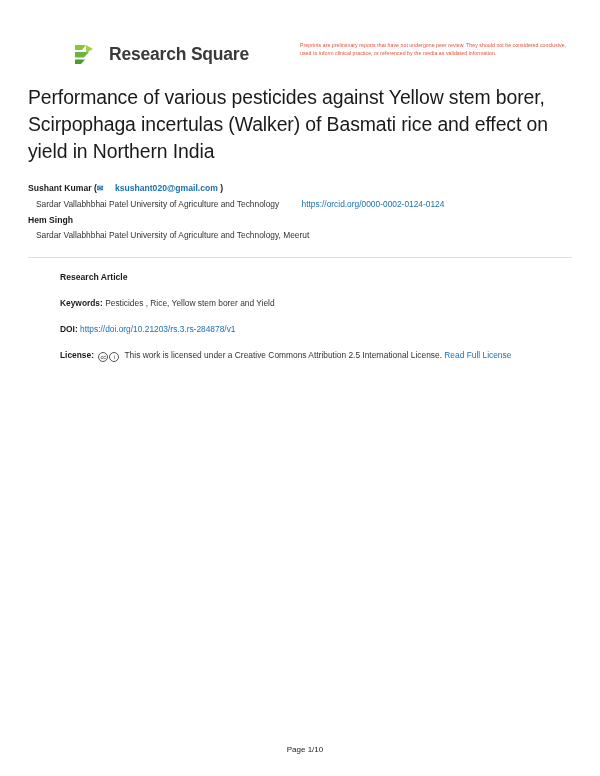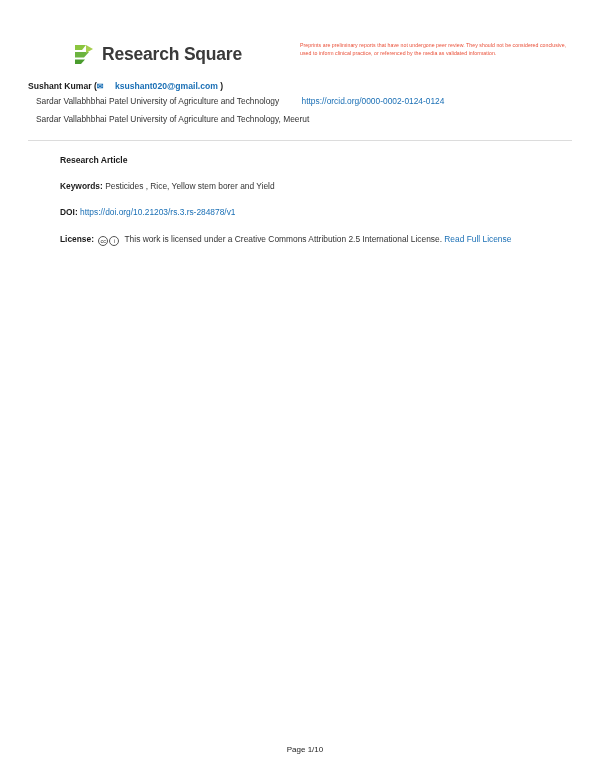--- a/index.html
+++ b/index.html
@@ -29,21 +29,21 @@
     height: 62px;
     padding-top: 32px;
     box-sizing: border-box;
   }
   .logo {
     position: absolute;
     left: 44px;
     top: 42px;
     display: flex;
     align-items: center;
-    gap: 4px;
+    gap: 11px;
   }
   .logo-mark {
     width: 26px;
     height: 24px;
     position: relative;
   }
   .logo-text {
     font-size: 17.5px;
     font-weight: bold;
     color: #3a3a3a;
@@ -192,33 +192,37 @@
           <path d="M3 17.5 L13 17.5 L9 22 L3 22 Z" fill="#4a9c2d"></path>
           <path d="M14 3 L21 7 L14 11 Z" fill="#a6ce4e"></path>
         </svg>
       </span>
       <span class="logo-text"><span>Research</span> <span class="sq">Square</span></span>
     </div>
 
     <div class="preprint-notice">Preprints are preliminary reports that have not undergone peer review. They should not be considered conclusive, used to inform clinical practice, or referenced by the media as validated information.</div>
   </div>
 
+  <h1 class="title">Performance of various pesticides against Yellow stem borer, Scirpophaga incertulas (Walker) of Basmati rice and effect on yield in Northern India</h1>
 
   <div class="authors">
 
     <div class="author-line">
       <span>Sushant Kumar</span>
       <span>(<span class="mail-glyph">✉</span>
       <a class="email-link" href="#">ksushant020@gmail.com</a> )</span>
     </div>
     <div class="affil-line">
       <span>Sardar Vallabhbhai Patel University of Agriculture and Technology</span>
       <a class="orcid-link" href="#">https://orcid.org/0000-0002-0124-0124</a>
     </div>
 
+    <div class="author-line">
+      <span>Hem Singh</span>
+    </div>
     <div class="affil-line">
       <span>Sardar Vallabhbhai Patel University of Agriculture and Technology, Meerut</span>
     </div>
   </div>
 
   <hr class="divider">
 
   <div class="meta">
 
     <div class="article-type">Research Article</div>

